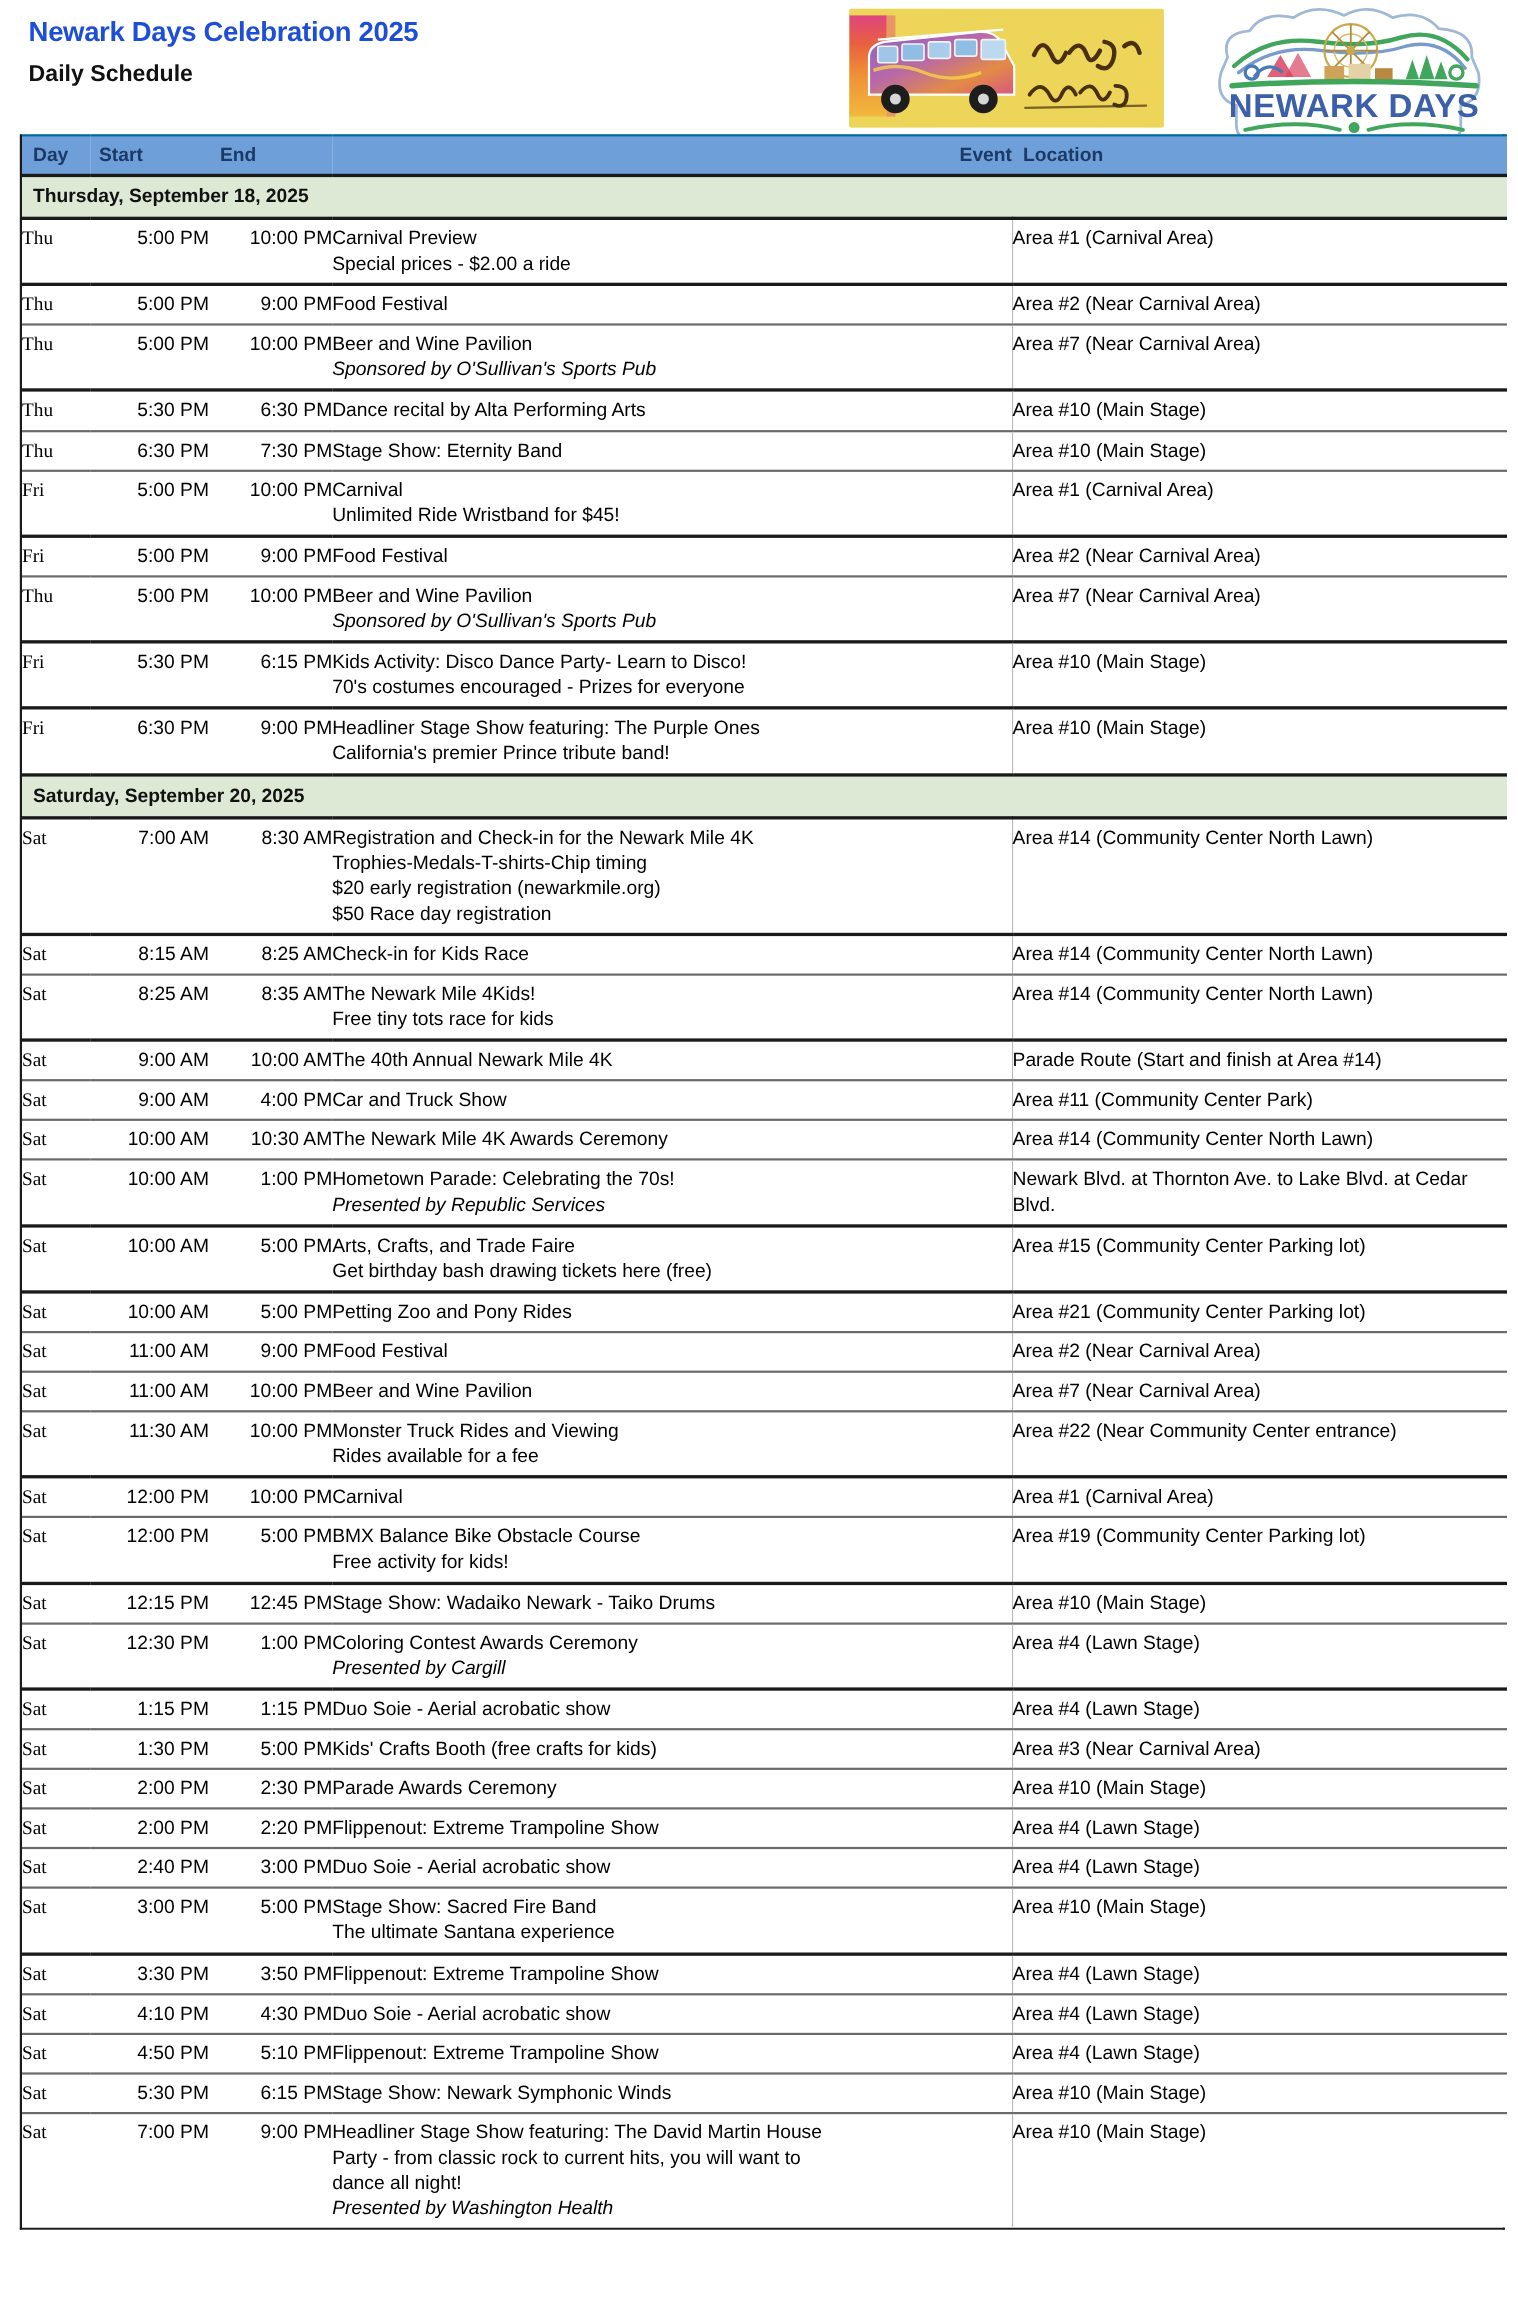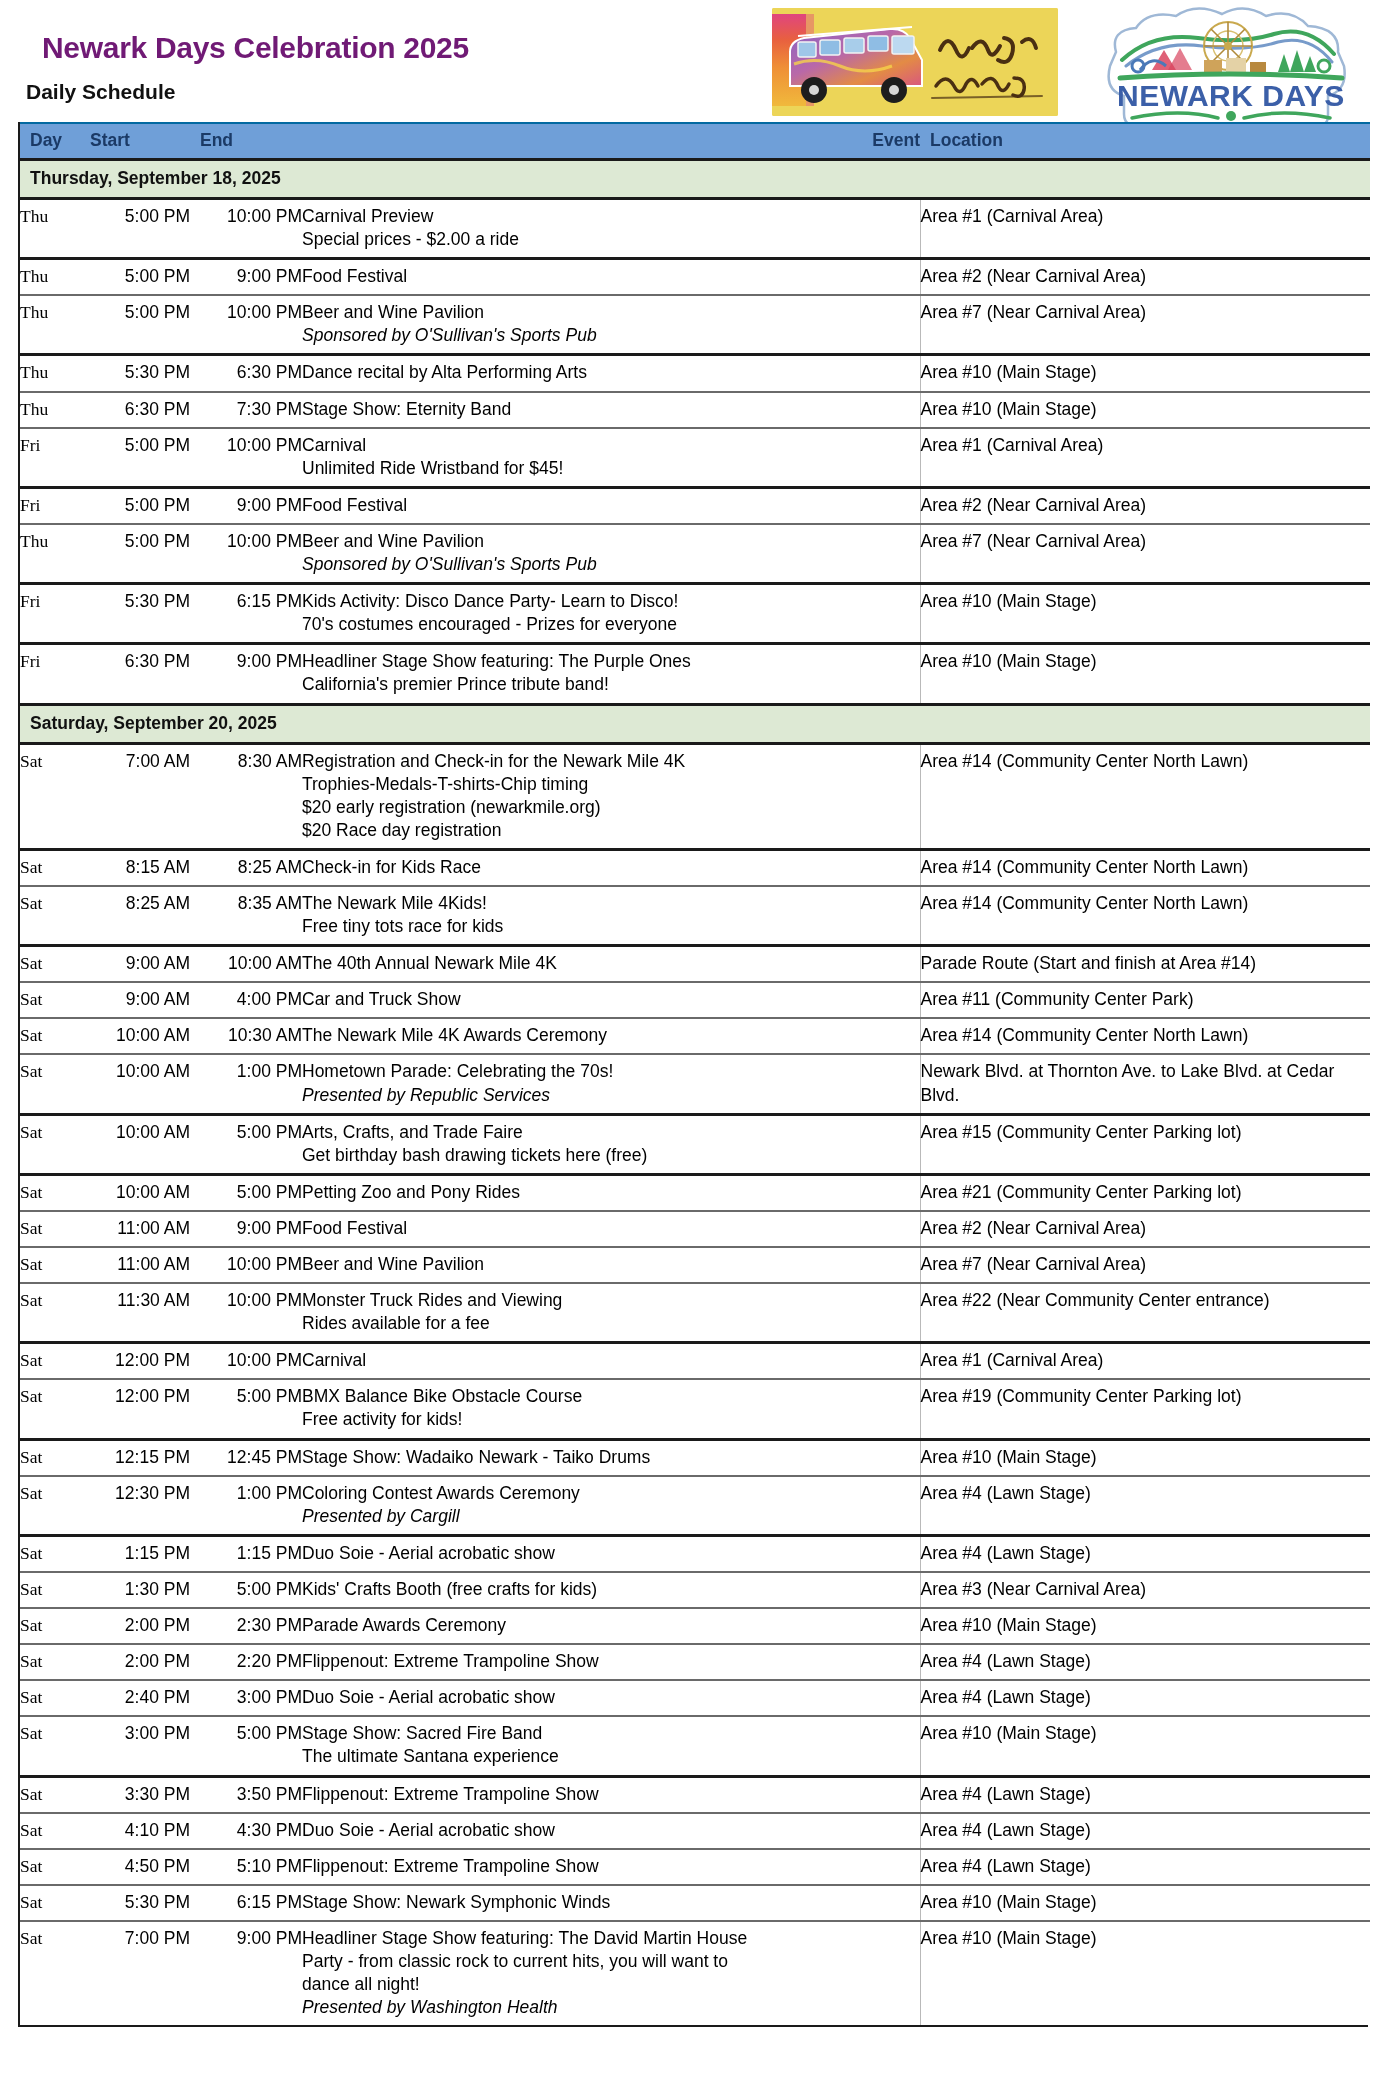--- a/index.html
+++ b/index.html
@@ -15,26 +15,26 @@
     position: relative;
   }
 
   
   .doc-header {
     position: relative;
     height: 122px;
     padding: 16px 0 0 26px;
   }
   .doc-title {
-    font-size: 30px;
+    font-size: 25px;
     font-weight: bold;
     letter-spacing: -0.3px;
     line-height: 1.05;
-    margin: 16px;
-    color: #701a75;
+    margin: 0;
+    color: #1d4ed8;
   }
   .doc-subtitle {
     font-size: 21px;
     font-weight: bold;
     margin-top: 14px;
     color: #111111;
   }
 
   
   .logo-bus {
@@ -325,21 +325,21 @@
           <td class="c-event"><span>Headliner Stage Show featuring: The Purple Ones</span><span class="sub">California's premier Prince tribute band!</span></td>
           <td class="c-loc">Area #10 (Main Stage)</td>
         </tr>
         <tr class="day-band">
           <td colspan="5">Saturday, September 20, 2025</td>
         </tr>
         <tr class="ev thick">
           <td class="c-day">Sat</td>
           <td class="c-start">7:00 AM</td>
           <td class="c-end">8:30 AM</td>
-          <td class="c-event"><span>Registration and Check-in for the Newark Mile 4K</span><span class="sub">Trophies-Medals-T-shirts-Chip timing</span><span class="sub">$20 early registration (newarkmile.org)</span><span class="sub">$20 Race day registration</span></td>
+          <td class="c-event"><span>Registration and Check-in for the Newark Mile 4K</span><span class="sub">Trophies-Medals-T-shirts-Chip timing</span><span class="sub">$20 early registration (newarkmile.org)</span><span class="sub">$50 Race day registration</span></td>
           <td class="c-loc">Area #14 (Community Center North Lawn)</td>
         </tr>
         <tr class="ev">
           <td class="c-day">Sat</td>
           <td class="c-start">8:15 AM</td>
           <td class="c-end">8:25 AM</td>
           <td class="c-event"><span>Check-in for Kids Race</span></td>
           <td class="c-loc">Area #14 (Community Center North Lawn)</td>
         </tr>
         <tr class="ev thick">

